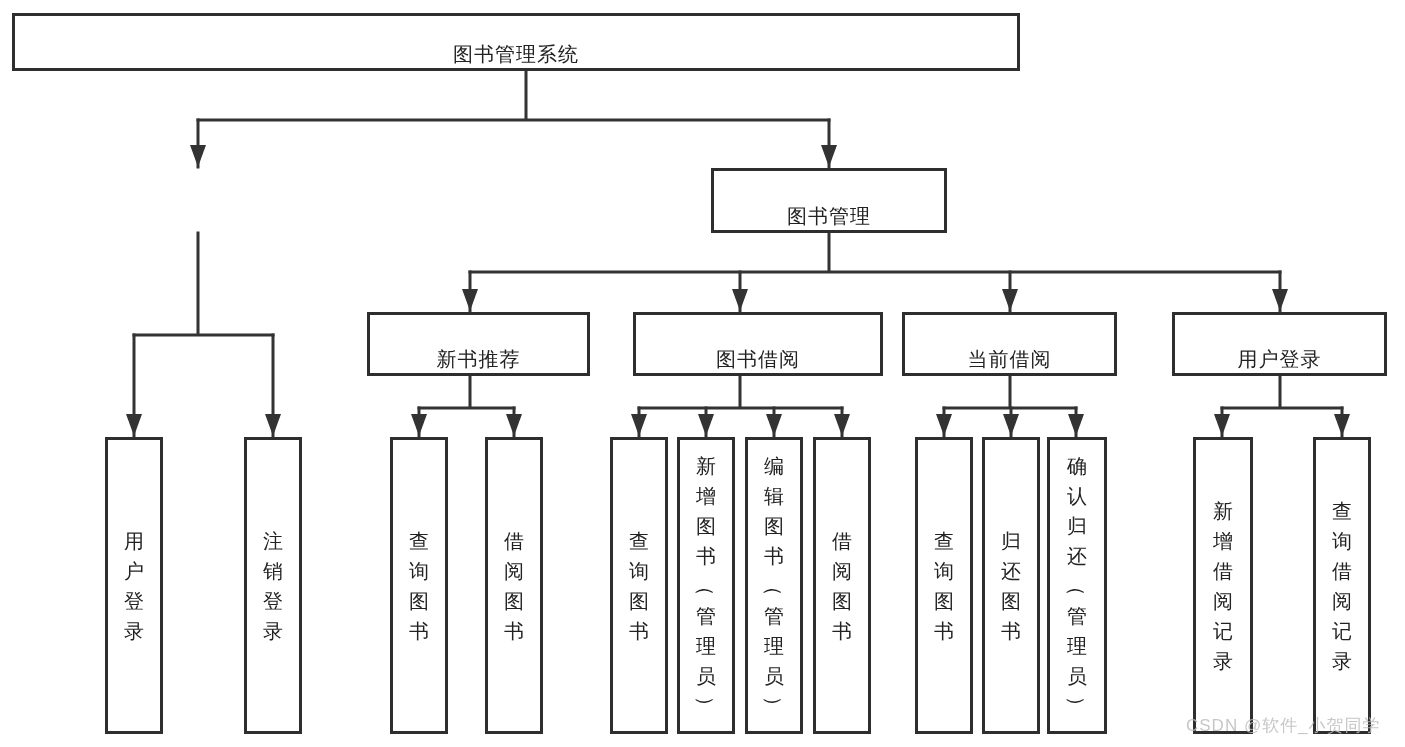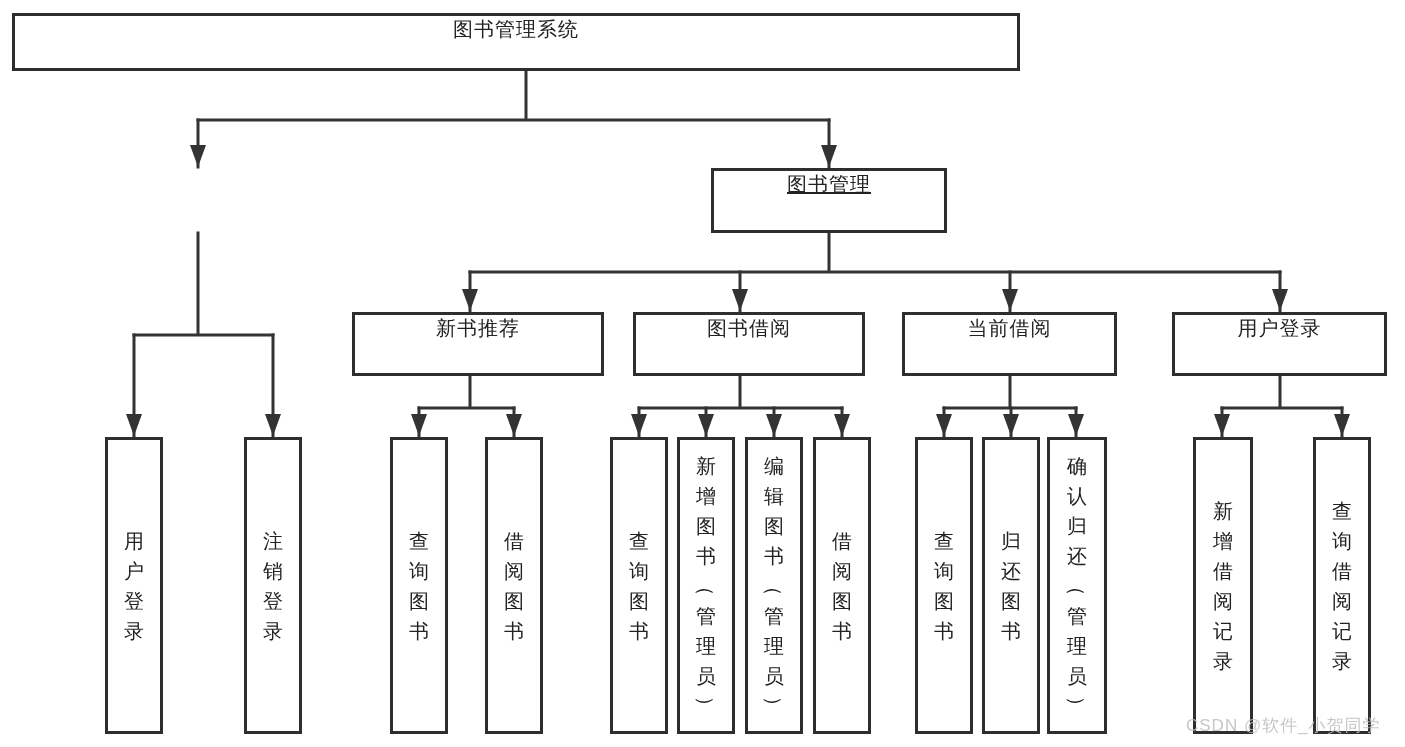--- a/index.html
+++ b/index.html
@@ -21,35 +21,35 @@
   .connectors {
     position: absolute;
     left: 0; top: 0;
     width: 1405px; height: 747px;
   }
   .node {
     position: absolute;
     border: 3px solid var(--box-border);
     background: #ffffff;
     display: flex;
-    align-items: flex-start;
+    align-items: flex-end;
     justify-content: center;
     color: var(--text);
     font-size: 20px;
     letter-spacing: 1px;
   }
   
   .n-root   { left: 12px;  top: 13px;  width: 1008px; height: 58px; }
   
   .n-login  { left: 82px;  top: 168px; width: 233px;  height: 65px; }
-  .n-mgmt   { left: 711px; top: 168px; width: 236px;  height: 65px; text-decoration: underline; }
+  .n-mgmt   { left: 711px; top: 168px; width: 236px;  height: 65px; }
   
   .lvl3 { top: 312px; height: 64px; }
-  .n-rec    { left: 352px;  width: 252px; }
-  .n-borrow { left: 633px;  width: 232px; }
+  .n-rec    { left: 367px;  width: 223px; }
+  .n-borrow { left: 633px;  width: 250px; }
   .n-cur    { left: 902px;  width: 215px; }
   .n-hist   { left: 1172px; width: 215px; }
   
   .leaf {
     top: 437px; height: 297px; width: 58px;
     flex-direction: column;
     letter-spacing: 0;
   }
   .vchar {
     display: block;

